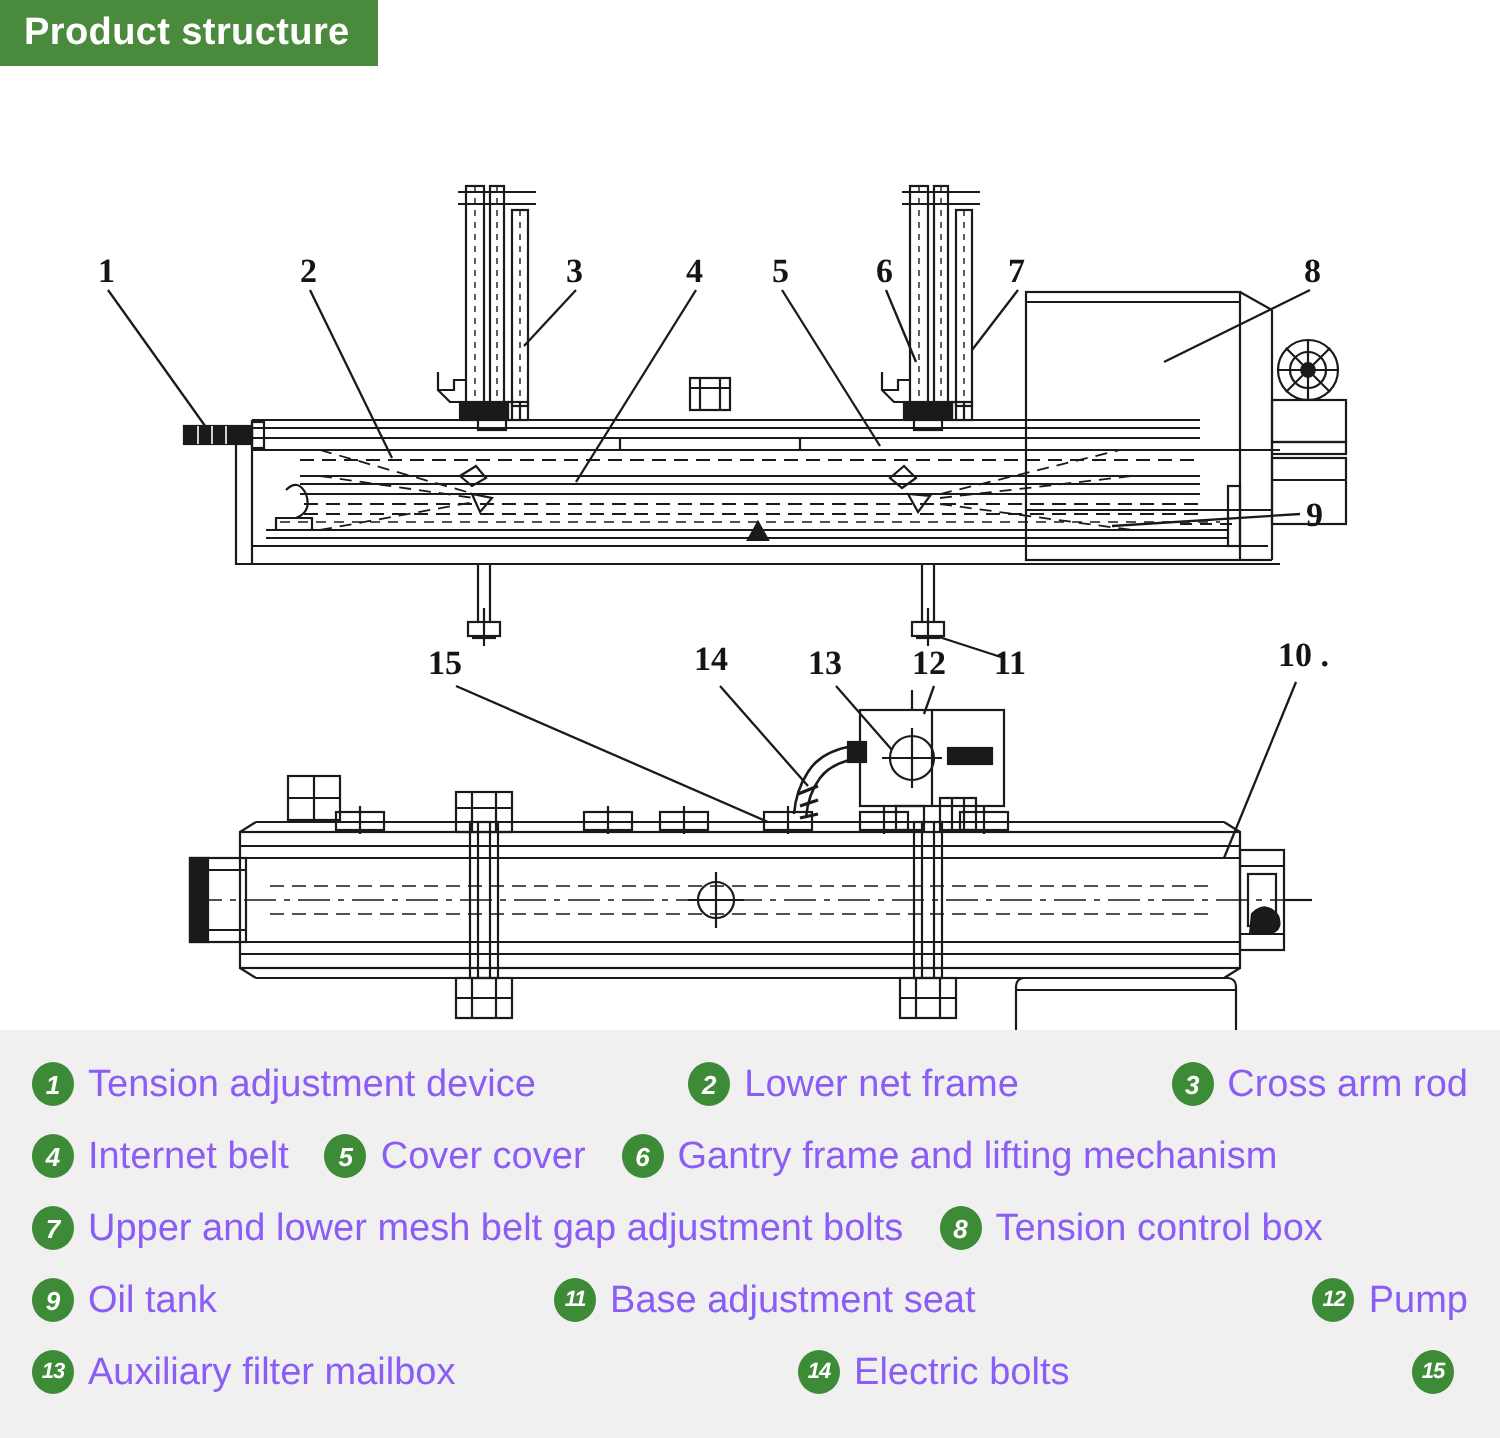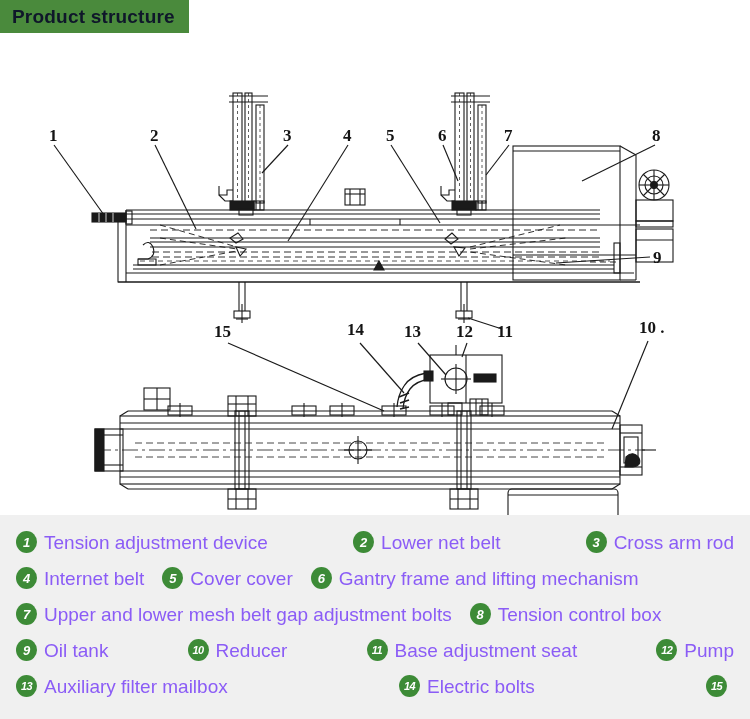--- a/index.html
+++ b/index.html
@@ -20,21 +20,21 @@
     position: absolute;
     left: 0;
     top: 0;
     height: 33px;
     padding: 0 14px 0 12px;
     display: flex;
     align-items: center;
     background: #4a8a3c;
   }
   #header-title {
-    color: #0f172a;
+    color: #ffffff;
     font-size: 19px;
     font-weight: bold;
     letter-spacing: .2px;
     line-height: 1;
   }
 
   
   #diagram-area {
     position: absolute;
     left: 0;
@@ -415,21 +415,21 @@
 
 <div id="legend-panel">
 
   <div class="legend-row spread">
     <div class="legend-item">
       <span class="badge">1</span>
       <span class="legend-label">Tension adjustment device</span>
     </div>
     <div class="legend-item">
       <span class="badge">2</span>
-      <span class="legend-label">Lower net belt</span>
+      <span class="legend-label">Lower net frame</span>
     </div>
     <div class="legend-item">
       <span class="badge">3</span>
       <span class="legend-label">Cross arm rod</span>
     </div>
   </div>
 
   <div class="legend-row left">
     <div class="legend-item">
       <span class="badge">4</span>
@@ -455,24 +455,20 @@
       <span class="legend-label">Tension control box</span>
     </div>
   </div>
 
   <div class="legend-row spread">
     <div class="legend-item">
       <span class="badge">9</span>
       <span class="legend-label">Oil tank</span>
     </div>
     <div class="legend-item">
-      <span class="badge two-digit">10</span>
-      <span class="legend-label">Reducer</span>
-    </div>
-    <div class="legend-item">
       <span class="badge two-digit">11</span>
       <span class="legend-label">Base adjustment seat</span>
     </div>
     <div class="legend-item">
       <span class="badge two-digit">12</span>
       <span class="legend-label">Pump</span>
     </div>
   </div>
 
   <div class="legend-row spread">

